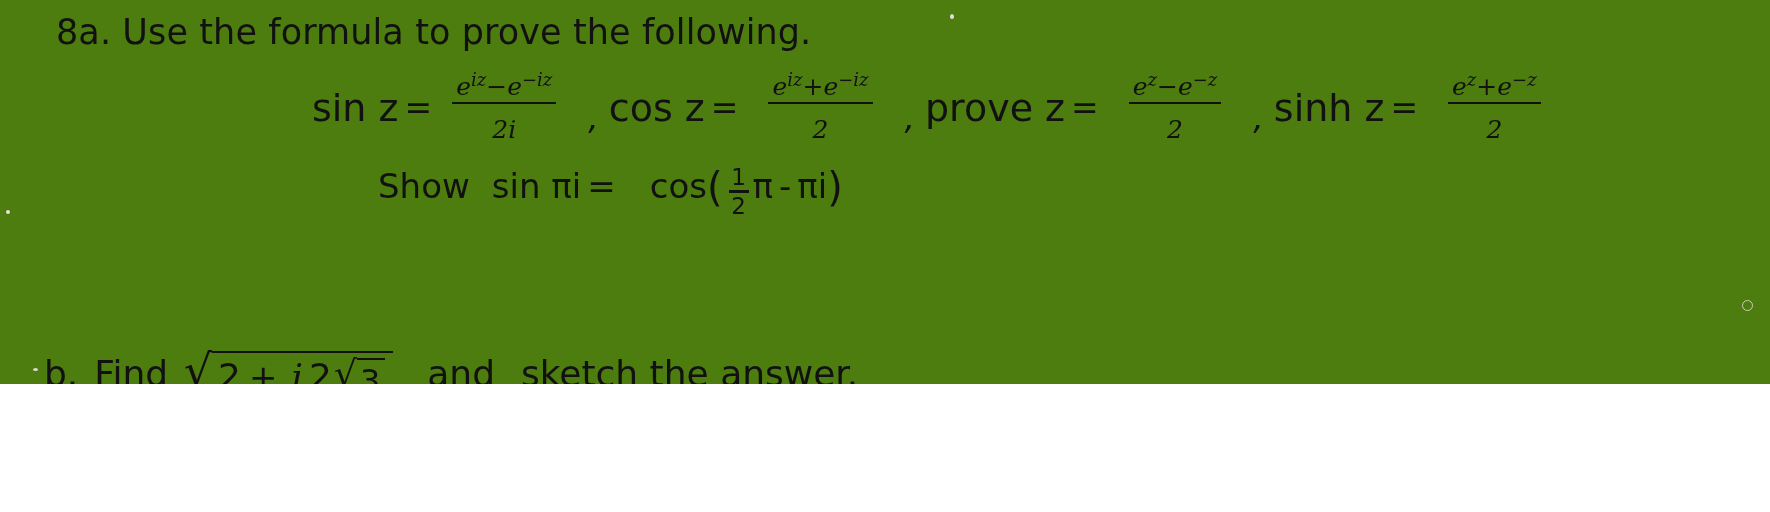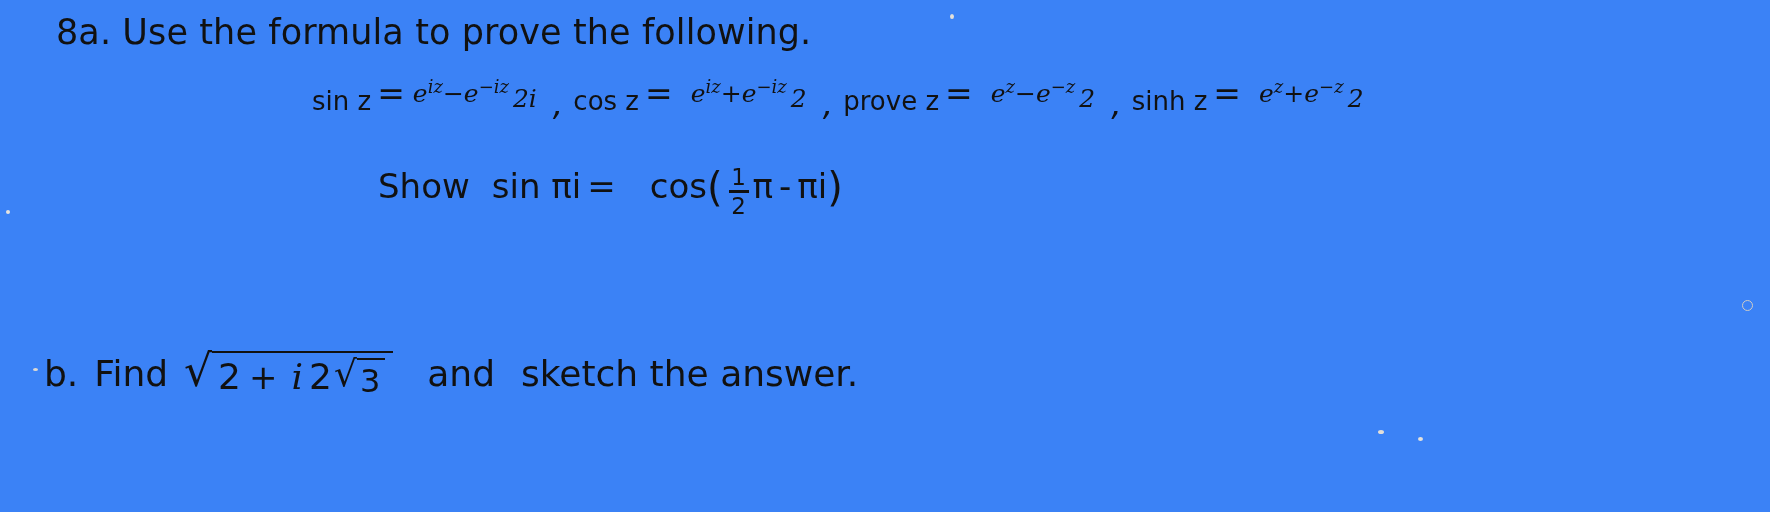--- a/index.html
+++ b/index.html
@@ -6,22 +6,22 @@
     margin: 0;
     padding: 0;
     background: #ffffff;
   }
   body {
     font-family: "DejaVu Sans", sans-serif;
   }
   .page {
     position: relative;
     width: 1770px;
-    height: 512px;
-    background: #3b82f6;
+    height: 384px;
+    background: #4d7c0f;
     overflow: hidden;
     color: #111;
   }
   
   .speck {
     position: absolute;
     background: #d8d5cf;
     border-radius: 50%;
   }
   .speck.s1 { left: 1742px; top: 300px; width: 9px; height: 9px;
@@ -44,40 +44,39 @@
   
   .formula-row {
     position: absolute;
     left: 312px;
     top: 70px;
     display: flex;
     align-items: center;
     white-space: nowrap;
   }
   .fn-name {
-    font-size: 26px;
+    font-size: 38px;
     margin-right: 6px;
-    margin-top: 16px;
   }
   .eq {
     font-size: 33px;
   }
   .comma {
     font-size: 33px;
     font-style: italic;
     margin: 0 10px 0 12px;
     position: relative;
     top: 10px;
   }
   .frac {
     display: inline-flex;
-    flex-direction: row;
+    flex-direction: column;
     align-items: center;
     vertical-align: middle;
-    margin: 0 4px;
+    margin: 0 20px;
   }
   .frac .num {
     font-family: "DejaVu Serif", serif;
     font-style: italic;
     font-size: 25px;
     line-height: 1.1;
     padding: 0 4px 1px 4px;
   }
   .frac .bar {
     width: 100%;

